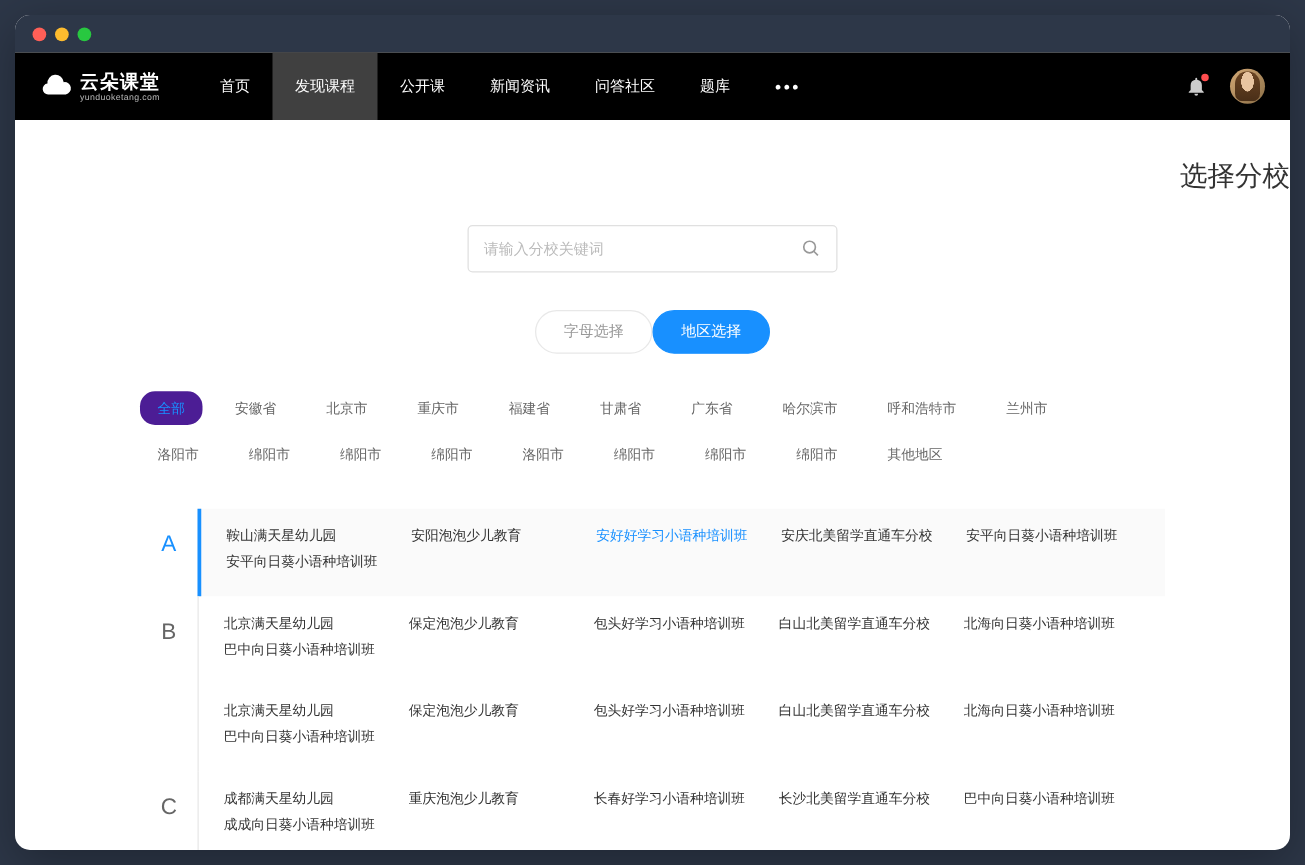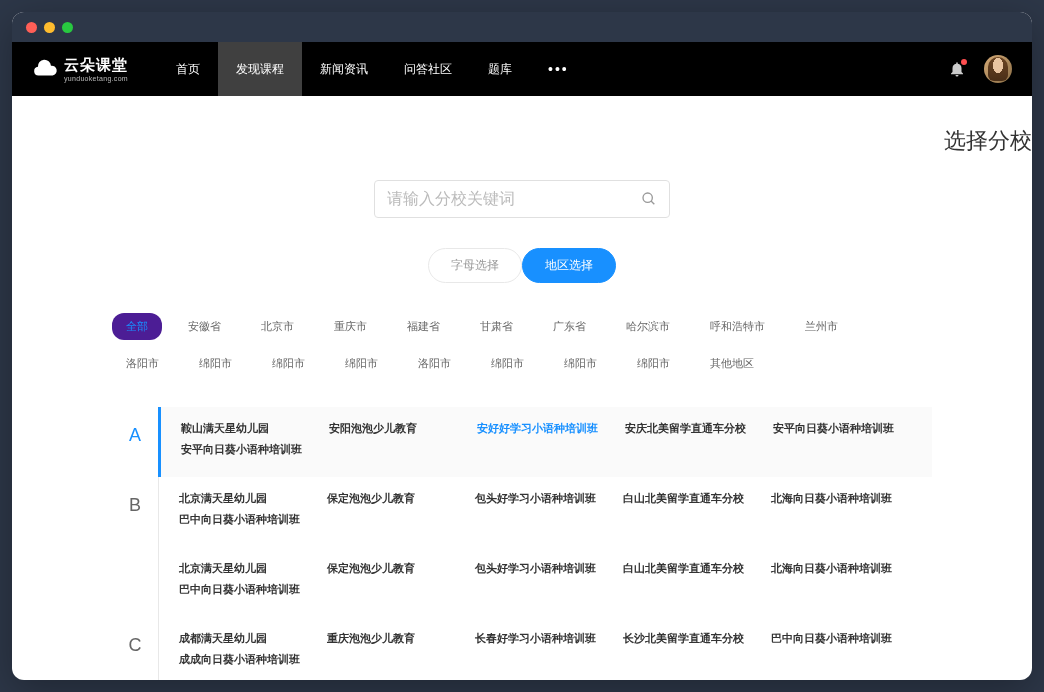--- a/index.html
+++ b/index.html
@@ -24,41 +24,41 @@
     .header-right { margin-left: auto; display: flex; align-items: center; gap: 18px; }
     .bell { width: 18px; height: 18px; position: relative; cursor: pointer; }
     .bell svg { width: 100%; height: 100%; fill: #ccc; }
     .bell-badge { position: absolute; top: -1px; right: -1px; width: 6px; height: 6px; background: #ff4d4f; border-radius: 50%; }
     .avatar { width: 28px; height: 28px; border-radius: 50%; background: linear-gradient(135deg, #d4a976 0%, #8b6f47 100%); cursor: pointer; overflow: hidden; display: flex; align-items: center; justify-content: center; }
     .avatar-inner { width: 20px; height: 24px; background: radial-gradient(ellipse at 50% 35%, #e8c4a0 35%, transparent 36%), linear-gradient(180deg, #6b4423 0%, #4a2f18 100%); border-radius: 10px 10px 6px 6px; }
     .content { flex: 1; overflow-y: auto; padding: 30px 0 20px; }
     .page-title { text-align: right; font-size: 22px; color: #333; margin-bottom: 24px; font-weight: 500; }
     .search-wrap { display: flex; justify-content: center; margin-bottom: 30px; }
     .search-box { width: 296px; height: 38px; border: 1px solid #e0e0e0; border-radius: 4px; display: flex; align-items: center; padding: 0 12px; }
-    .search-input { flex: 1; border: none; outline: none; font-size: 16px; color: #737373; background: transparent; }
+    .search-input { flex: 1; border: none; outline: none; font-size: 12px; color: #737373; background: transparent; }
     .search-input::placeholder { color: #bbb; }
     .search-icon { width: 16px; height: 16px; cursor: pointer; }
     .search-icon svg { width: 100%; height: 100%; stroke: #999; fill: none; stroke-width: 2; }
     .toggle-wrap { display: flex; justify-content: center; margin-bottom: 30px; }
     .toggle { display: flex; border-radius: 18px; }
     .toggle-btn { padding: 8px 22px; font-size: 12px; cursor: pointer; border-radius: 18px; }
     .toggle-btn.inactive { color: #999; border: 1px solid #e8e8e8; background: #fff; }
     .toggle-btn.active { color: #fff; background: #1890ff; border: 1px solid #1890ff; }
     .filters { padding: 0 100px; margin-bottom: 20px; }
     .filter-row { display: flex; flex-wrap: wrap; gap: 0; }
     .filter-chip { padding: 6px 14px; font-size: 11px; color: #666; cursor: pointer; border-radius: 12px; margin-right: 12px; margin-bottom: 10px; }
     .filter-chip.active { background: #4c1d95; color: #1890ff; }
     .list-section { padding: 0 100px; }
     .letter-group { display: flex; margin-bottom: 0; }
     .letter-col { width: 46px; display: flex; align-items: flex-start; justify-content: center; padding-top: 18px; }
     .letter { font-size: 18px; color: #666; font-weight: 400; }
     .letter.active { color: #1890ff; font-weight: 500; }
     .items-col { flex: 1; border-left: 1px solid #e8e8e8; }
     .items-col.highlighted { border-left: 3px solid #1890ff; background: #fafafa; }
-    .items-row { display: flex; flex-wrap: wrap; padding: 14px 0 14px 20px; gap: 0; font-weight: bold; }
+    .items-row { display: flex; flex-wrap: wrap; padding: 14px 0 14px 20px; gap: 0; }
     .school-item { font-size: 11px; color: #333; cursor: pointer; width: 148px; margin-bottom: 6px; }
     .school-item.highlight { color: #1890ff; }
   </style>
 </head>
 <body>
 
 <div class="window">
   <div class="titlebar">
     <div class="dots">
       <div class="dot r"></div>
@@ -73,20 +73,21 @@
           <path fill="#fff" d="M19 18H6a4 4 0 0 1-.5-7.97A6 6 0 0 1 17.5 9 4.5 4.5 0 0 1 19 18zm-7-4l-3-3 1.4-1.4L12 11.2l3.6-3.6L17 9l-5 5z"></path>
         </svg>
       <div class="logo-text">
         <span class="logo-main">云朵课堂</span>
         <span class="logo-sub">yunduoketang.com</span>
       </div>
     </div>
     <div class="nav" id="nav">
         <div class="nav-item">首页</div>
         <div class="nav-item active">发现课程</div>
+        <div class="nav-item">公开课</div>
         <div class="nav-item">新闻资讯</div>
         <div class="nav-item">问答社区</div>
         <div class="nav-item">题库</div>
       </div>
     <div class="nav-more">•••</div>
     <div class="header-right">
       <div class="bell">
         <svg viewBox="0 0 24 24">
             <path d="M12 22a2 2 0 0 0 2-2h-4a2 2 0 0 0 2 2zm6-6V11a6 6 0 0 0-5-5.91V4a1 1 0 0 0-2 0v1.09A6 6 0 0 0 6 11v5l-2 2v1h16v-1l-2-2z"></path>
           </svg>

